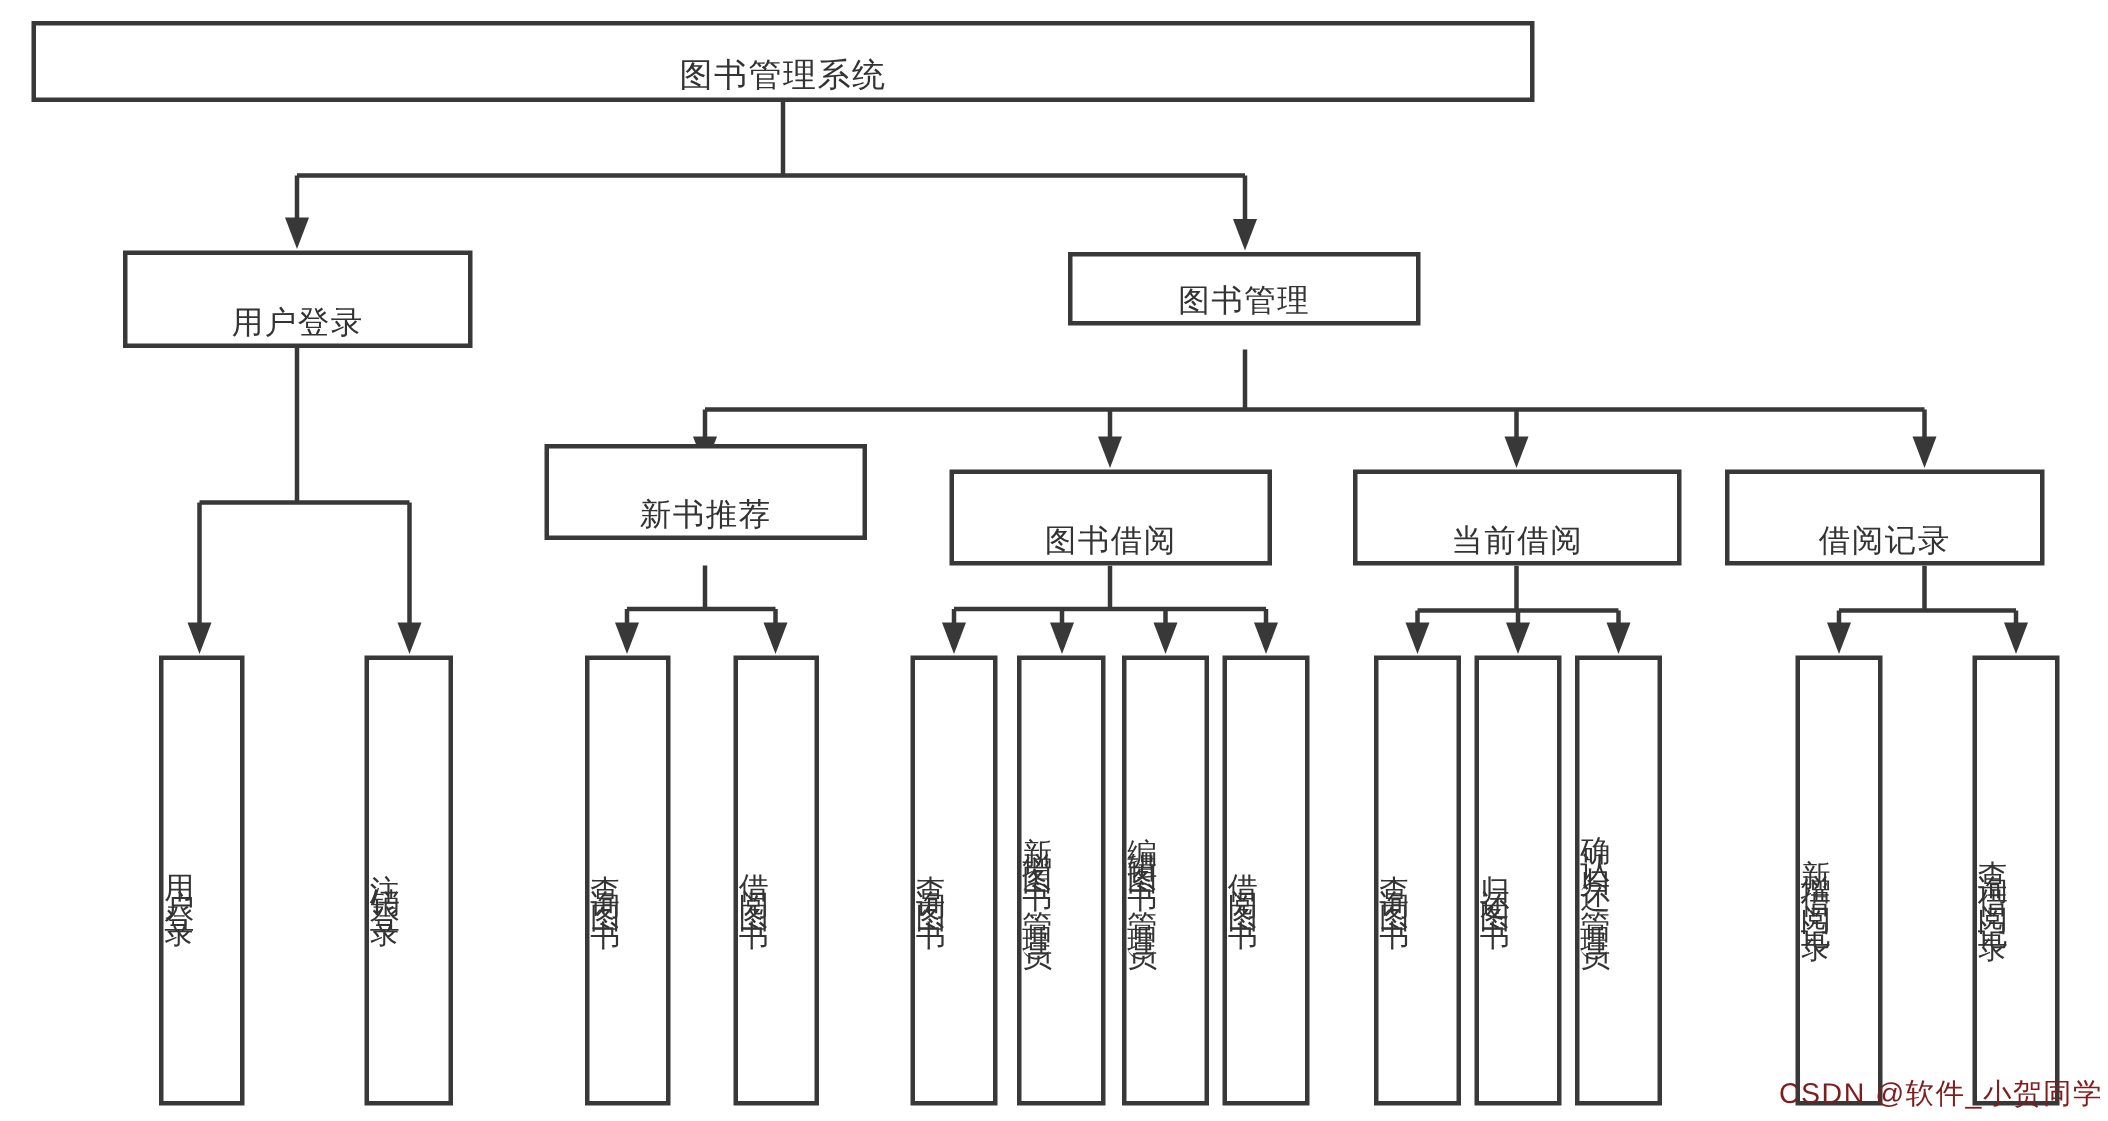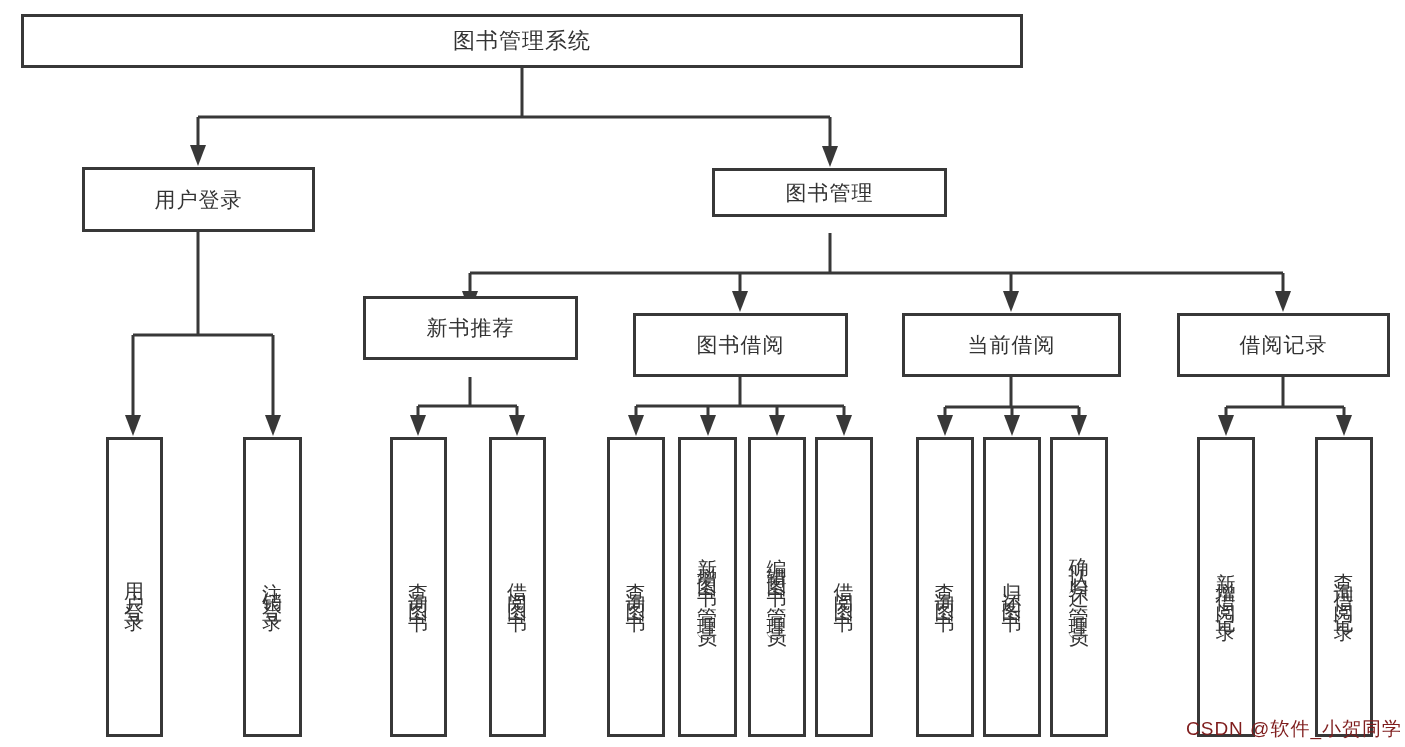--- a/index.html
+++ b/index.html
@@ -15,21 +15,21 @@
     position:absolute;
     left:0;top:0;
     width:1405px;height:747px;
   }
   .box{
     position:absolute;
     box-sizing:border-box;
     border:3px solid #383838;
     background:#ffffff;
     display:flex;
-    align-items:center;
+    align-items:flex-end;
     justify-content:center;
     color:#333333;
     text-align:center;
   }
   .hbox{
     font-size:21px;
     letter-spacing:1px;
     white-space:nowrap;
   }
   .vbox{
@@ -39,21 +39,21 @@
     letter-spacing:10px;
     line-height:1;
   }
   
   .n-root   {left:21px;  top:14px;  width:1002px; height:54px; font-size:22px;}
   .n-login  {left:82px;  top:167px; width:233px;  height:65px;}
   .n-mgmt   {left:712px; top:168px; width:235px;  height:49px;}
   .n-newbk  {left:363px; top:296px; width:215px;  height:64px;}
   .n-borrow {left:633px; top:313px; width:215px;  height:64px;}
   .n-curr   {left:902px; top:313px; width:219px;  height:64px;}
-  .n-record {left:1177px;top:313px; width:213px;  height:64px;}
+  .n-record {left:1150px;top:313px; width:213px;  height:64px;}
 
   .lf{top:437px;height:300px;}
   .lf-userlogin {left:106px; width:57px;}
   .lf-logout    {left:243px; width:59px;}
   .lf-query1    {left:390px; width:57px;}
   .lf-borrow1   {left:489px; width:57px;}
   .lf-query2    {left:607px; width:58px;}
   .lf-addbook   {left:678px; width:59px;}
   .lf-editbook  {left:748px; width:58px;}
   .lf-borrow2   {left:815px; width:58px;}

